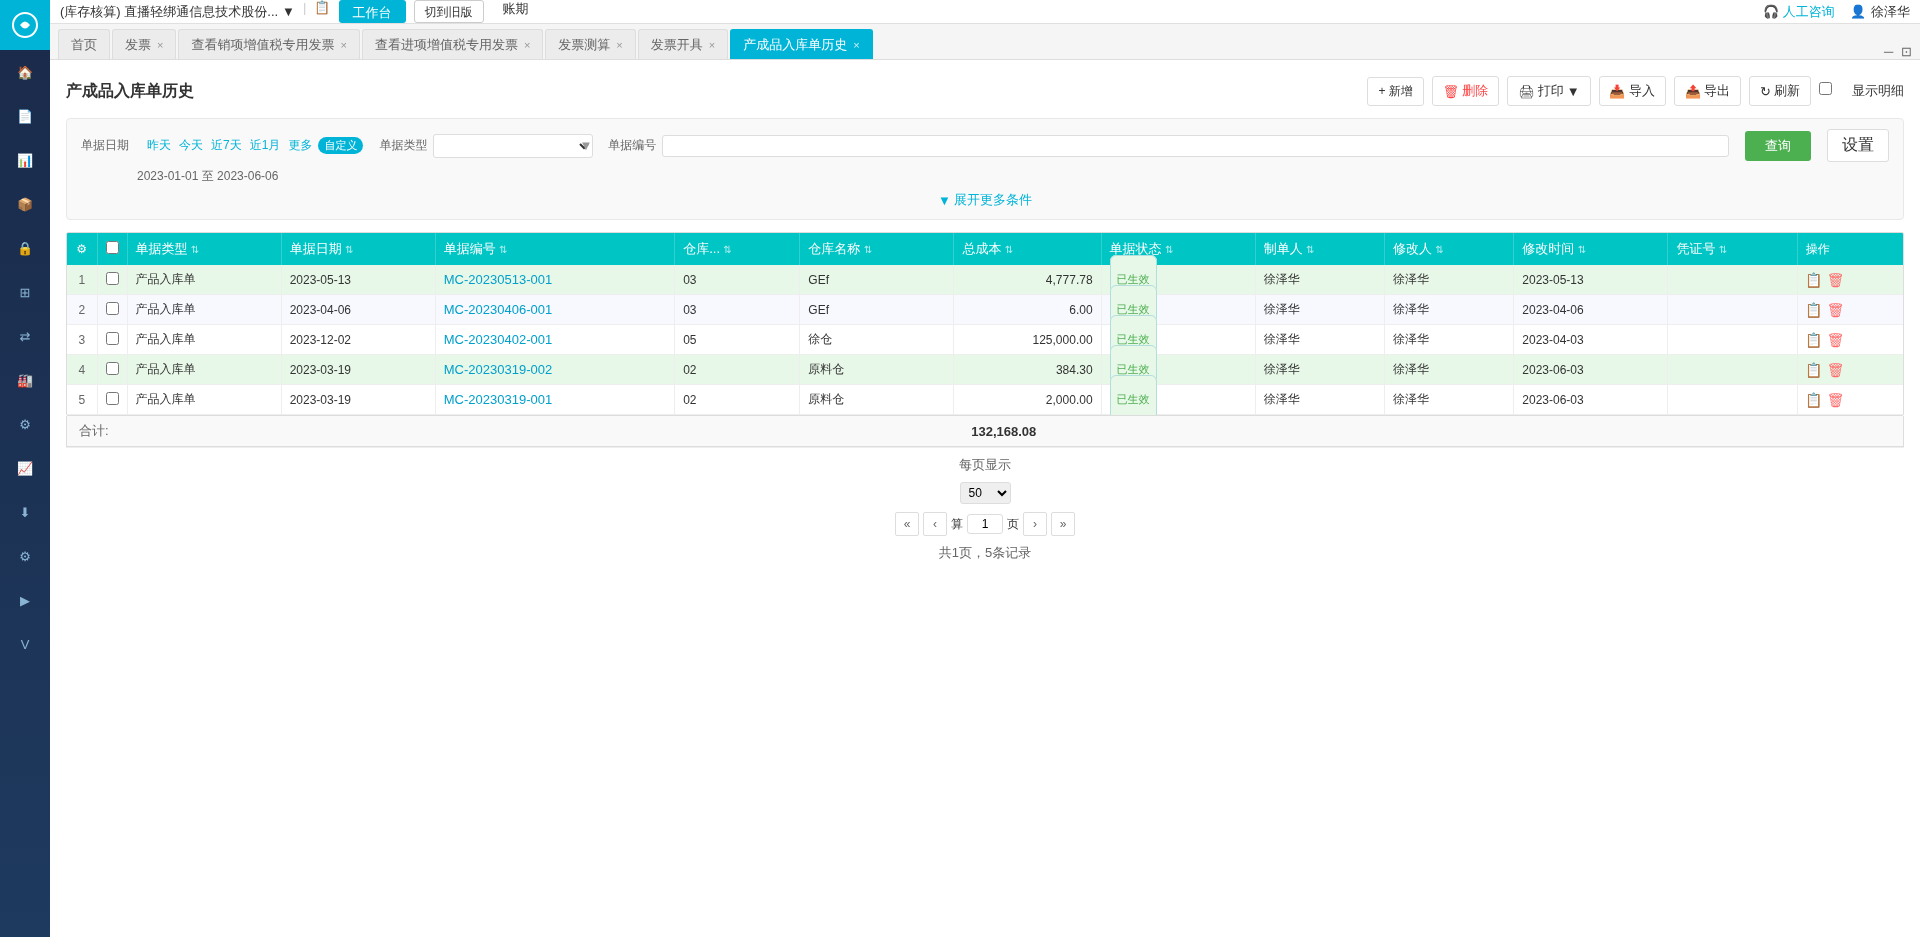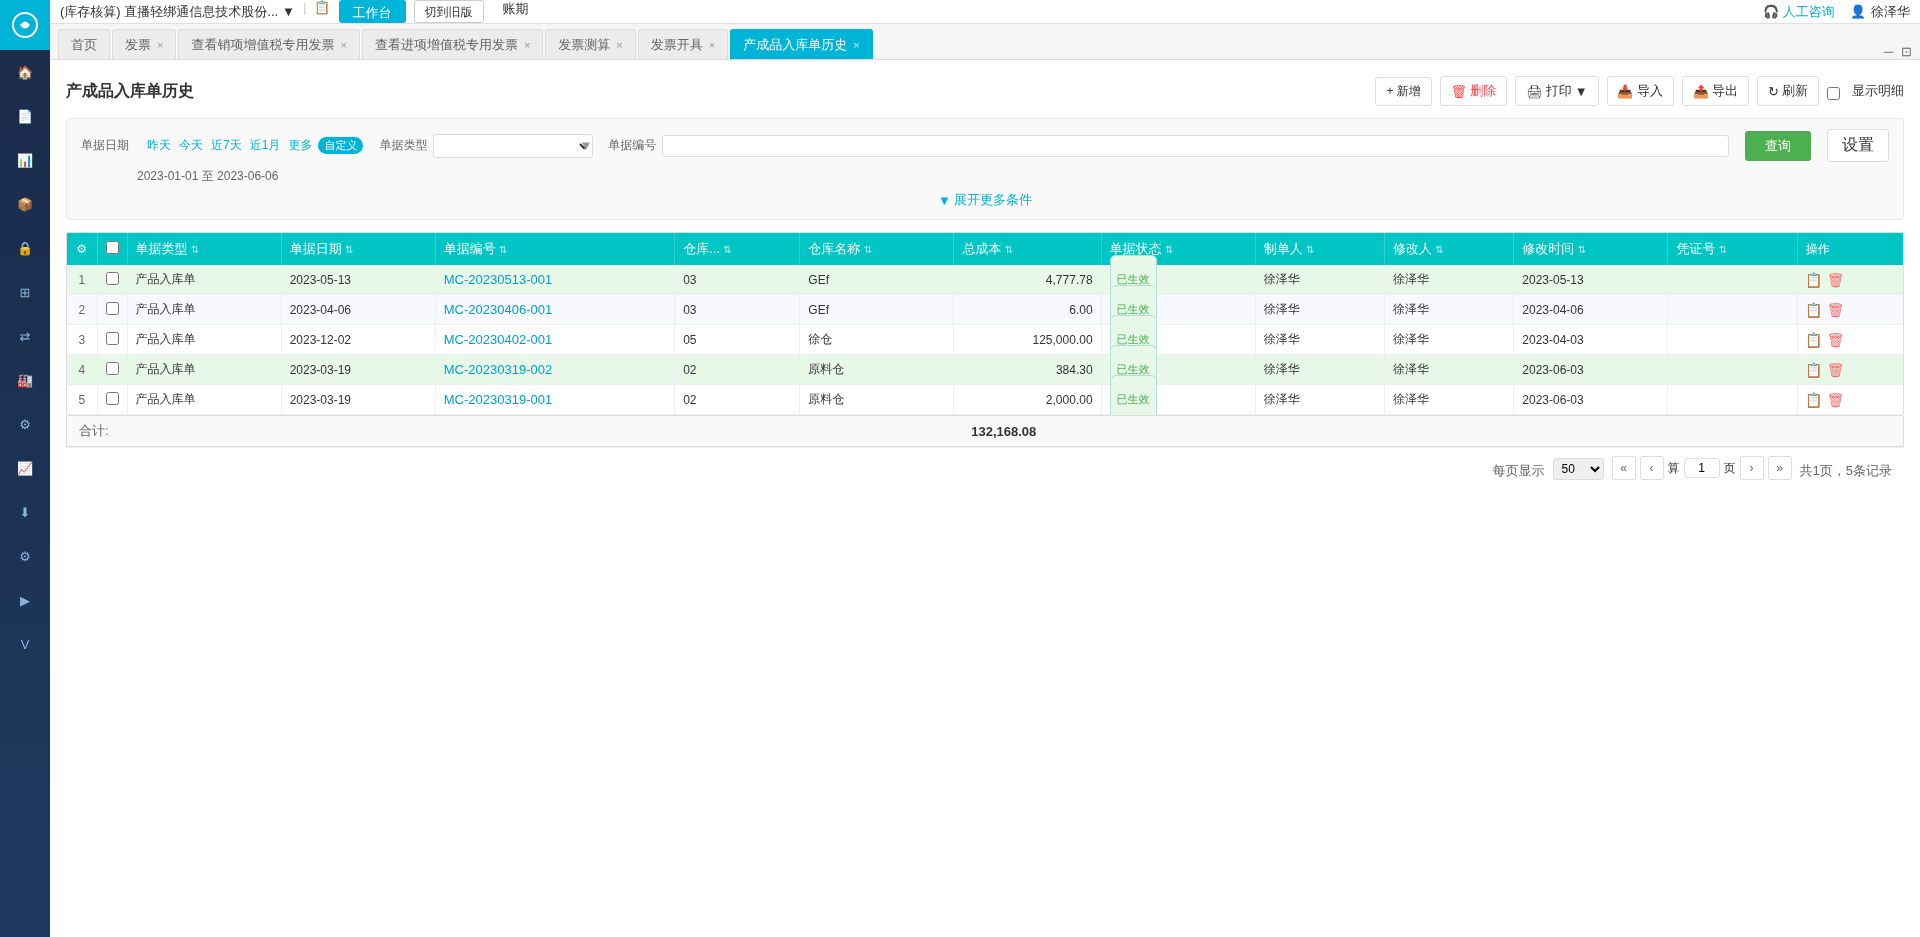--- a/index.html
+++ b/index.html
@@ -40,21 +40,21 @@
 
     
     .content { flex: 1; background: white; overflow: auto; padding: 16px; }
 
     
     .page-header { display: flex; align-items: center; justify-content: space-between; margin-bottom: 12px; }
     .page-title { font-size: 16px; font-weight: bold; color: #333; }
     .header-actions { display: flex; align-items: center; gap: 8px; }
     .btn-action { display: flex; align-items: center; gap: 3px; padding: 5px 10px; border: 1px solid #ddd; background: white; border-radius: 3px; cursor: pointer; font-size: 12px; color: #333; }
     .btn-action.danger { color: #f44; }
-    .checkbox-label { display: flex; align-items: flex-end; gap: 12px; font-size: 12px; color: #333; }
+    .checkbox-label { display: flex; align-items: flex-start; gap: 20px; font-size: 12px; color: #333; }
 
     
     .filter-area { background: #f9f9f9; border: 1px solid #e8e8e8; border-radius: 4px; padding: 10px 14px; margin-bottom: 12px; }
     .filter-row { display: flex; align-items: center; gap: 16px; margin-bottom: 6px; }
     .filter-label { font-size: 12px; color: #666; white-space: nowrap; }
     .filter-date-btns { display: flex; gap: 4px; }
     .filter-date-btn { font-size: 12px; color: #00b4d8; cursor: pointer; background: none; border: none; padding: 0 2px; }
     .filter-date-btn.active-custom { background: #00b4d8; color: white; padding: 1px 6px; border-radius: 10px; font-size: 11px; }
     .filter-type { display: flex; align-items: center; gap: 6px; }
     .filter-select { border: 1px solid #ddd; border-radius: 3px; padding: 3px 8px; font-size: 12px; color: #333; min-width: 160px; background: white; }
@@ -83,21 +83,21 @@
     .th-checkbox { width: 30px; text-align: center; }
     .op-icon { color: #00a0cc; cursor: pointer; font-size: 14px; }
     .op-icon.delete { color: #ff6b6b; }
 
     
     .table-footer { display: flex; align-items: center; padding: 6px 12px; background: #f9f9f9; border: 1px solid #ddd; border-top: none; font-size: 12px; }
     .footer-total-label { color: #666; margin-right: 8px; }
     .footer-total-value { color: #333; font-weight: bold; text-align: center; flex: 1; }
 
     
-    .pagination { display: flex; align-items: flex-end; justify-content: flex-end; padding: 8px 12px; background: white; border-top: 1px solid #eee; font-size: 12px; color: #333; gap: 8px; }
+    .pagination { display: flex; align-items: center; justify-content: flex-end; padding: 8px 12px; background: white; border-top: 1px solid #eee; font-size: 12px; color: #333; gap: 8px; flex-direction: column; }
     .page-size-label { color: #666; }
     .page-size-select { border: 1px solid #ddd; border-radius: 3px; padding: 2px 4px; font-size: 12px; }
     .page-nav { display: flex; align-items: center; gap: 4px; }
     .page-nav-btn { border: 1px solid #ddd; background: white; width: 24px; height: 24px; display: flex; align-items: center; justify-content: center; cursor: pointer; border-radius: 2px; color: #666; font-size: 12px; }
     .page-input { border: 1px solid #ddd; border-radius: 3px; width: 36px; text-align: center; padding: 2px; font-size: 12px; }
     .page-total { color: #666; }
 
     .sort-icon { font-size: 10px; opacity: 0.7; }
     .row-num { color: #666; text-align: center; }
     .checkbox-cell { text-align: center; }

